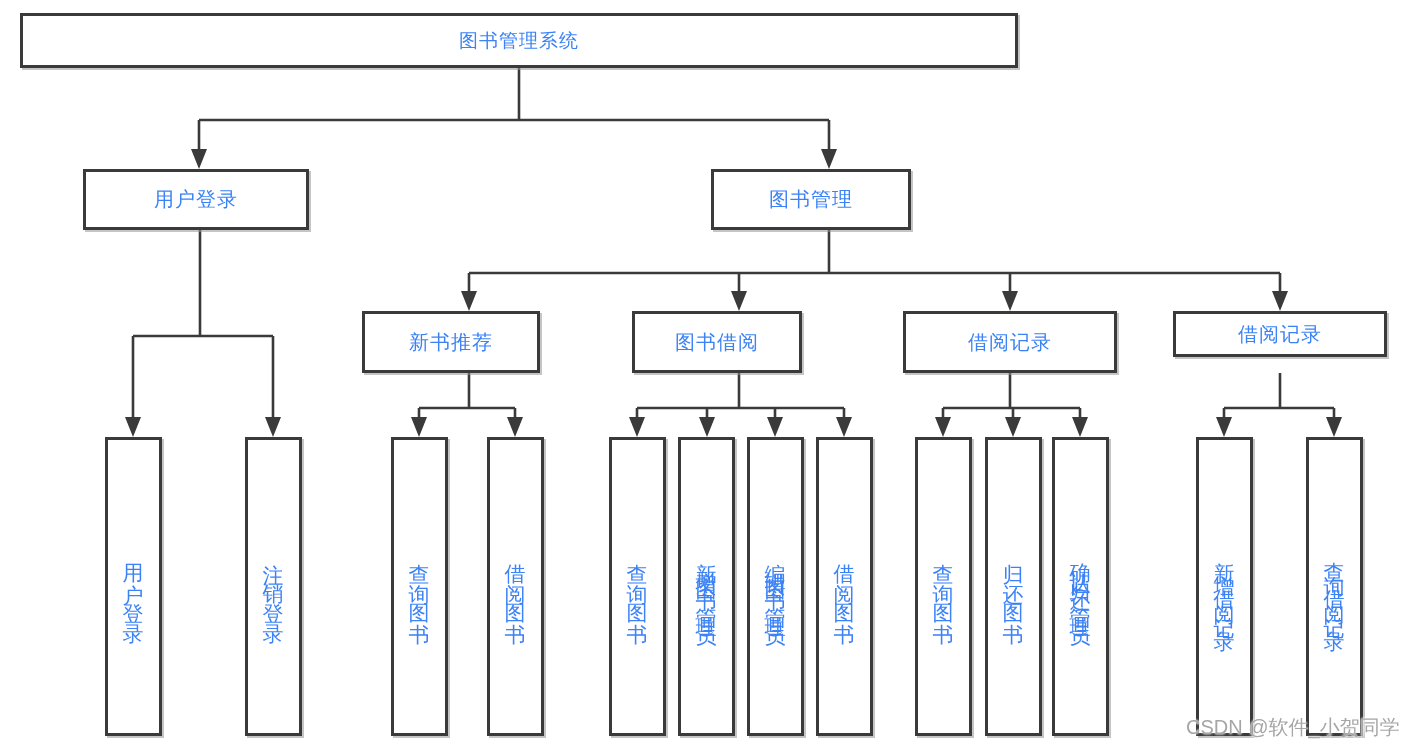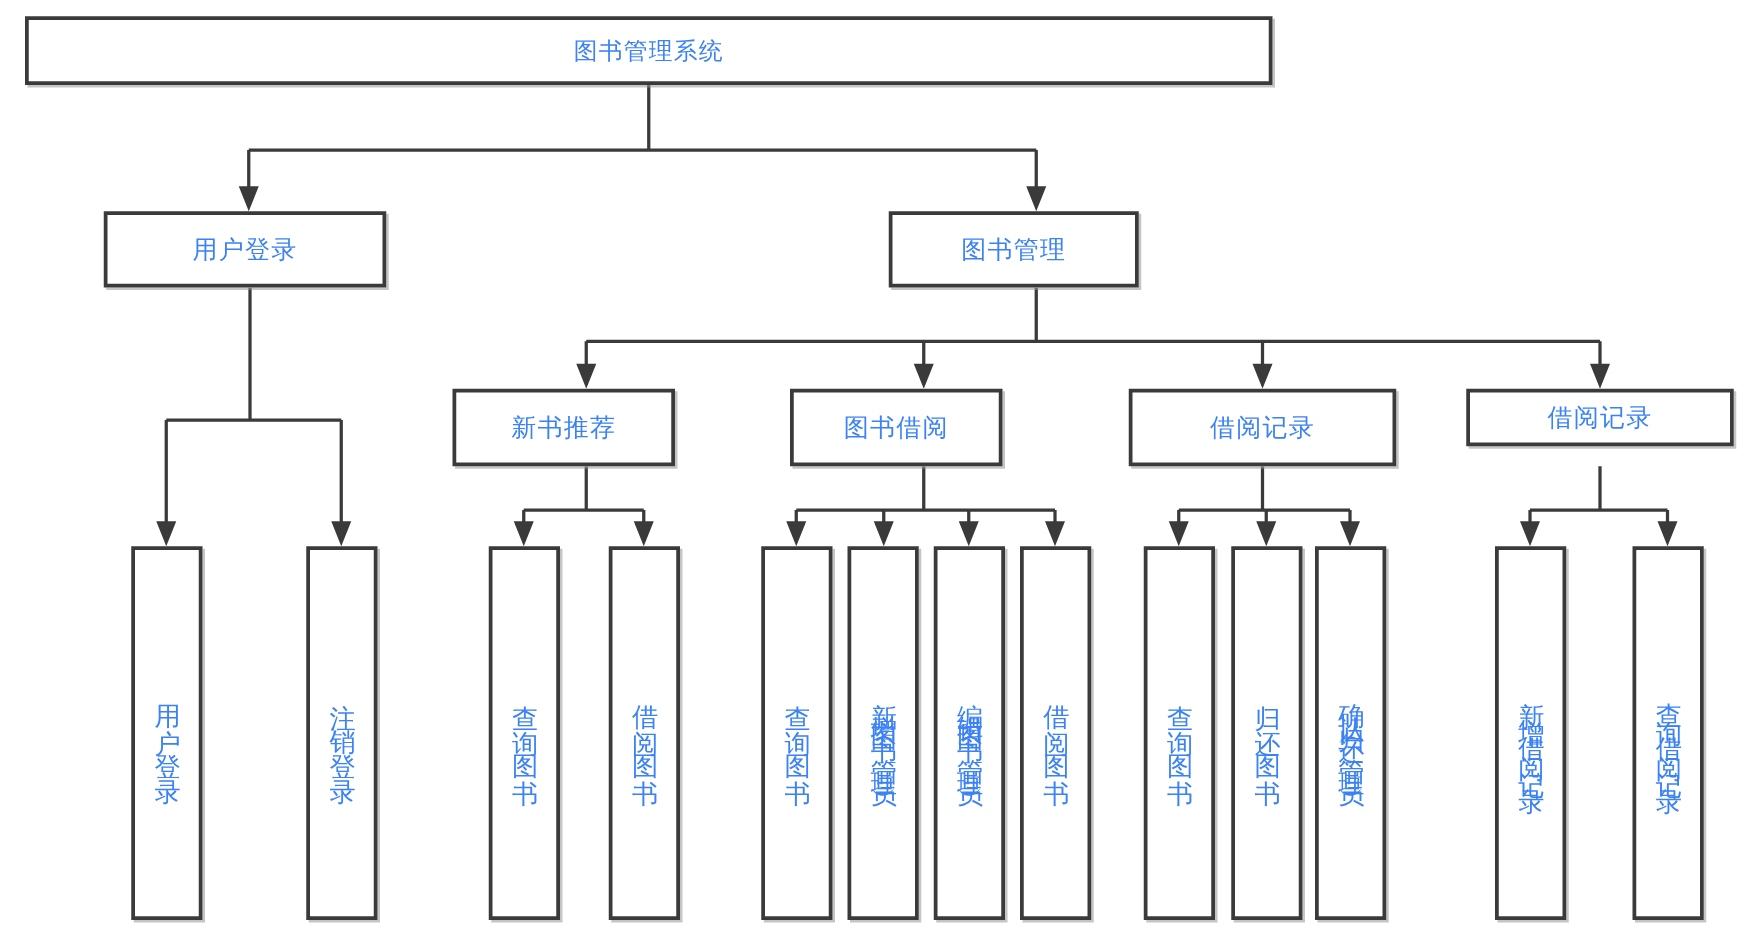--- a/index.html
+++ b/index.html
@@ -112,14 +112,15 @@
   <div class="node vbox sp-9" style="left:747px; top:437px; width:57px; height:299px;">编辑图书（管理员）</div>
   <div class="node vbox sp-4" style="left:816px; top:437px; width:57px; height:299px;">借阅图书</div>
 
   <div class="node vbox sp-4" style="left:915px; top:437px; width:57px; height:299px;">查询图书</div>
   <div class="node vbox sp-4" style="left:985px; top:437px; width:57px; height:299px;">归还图书</div>
   <div class="node vbox sp-9" style="left:1052px; top:437px; width:57px; height:299px;">确认归还（管理员）</div>
 
   <div class="node vbox sp-6" style="left:1196px; top:437px; width:57px; height:299px;">新增借阅记录</div>
   <div class="node vbox sp-6" style="left:1306px; top:437px; width:57px; height:299px;">查询借阅记录</div>
 
+  <div id="watermark">CSDN @软件_小贺同学</div>
 
 </div>
 
 </body></html>

